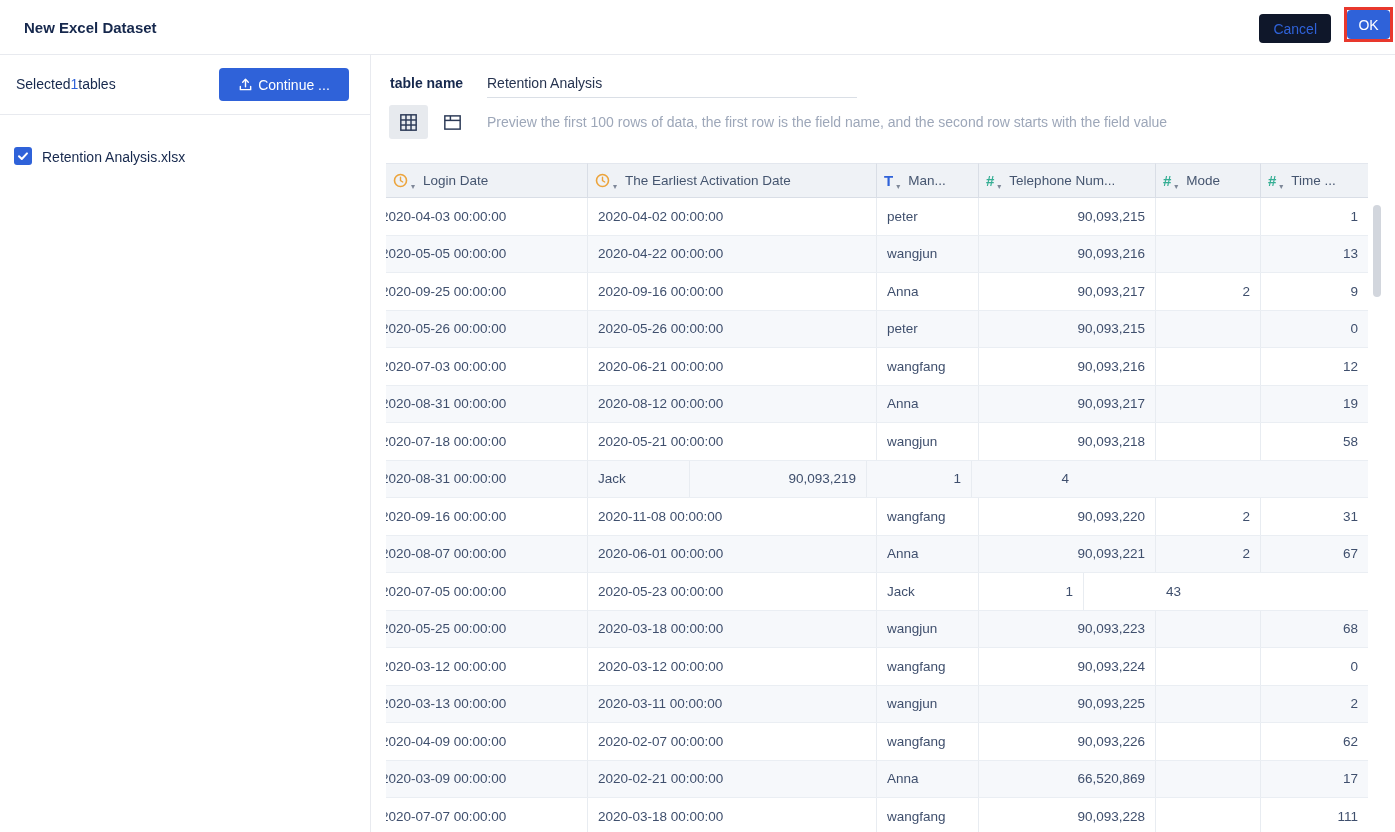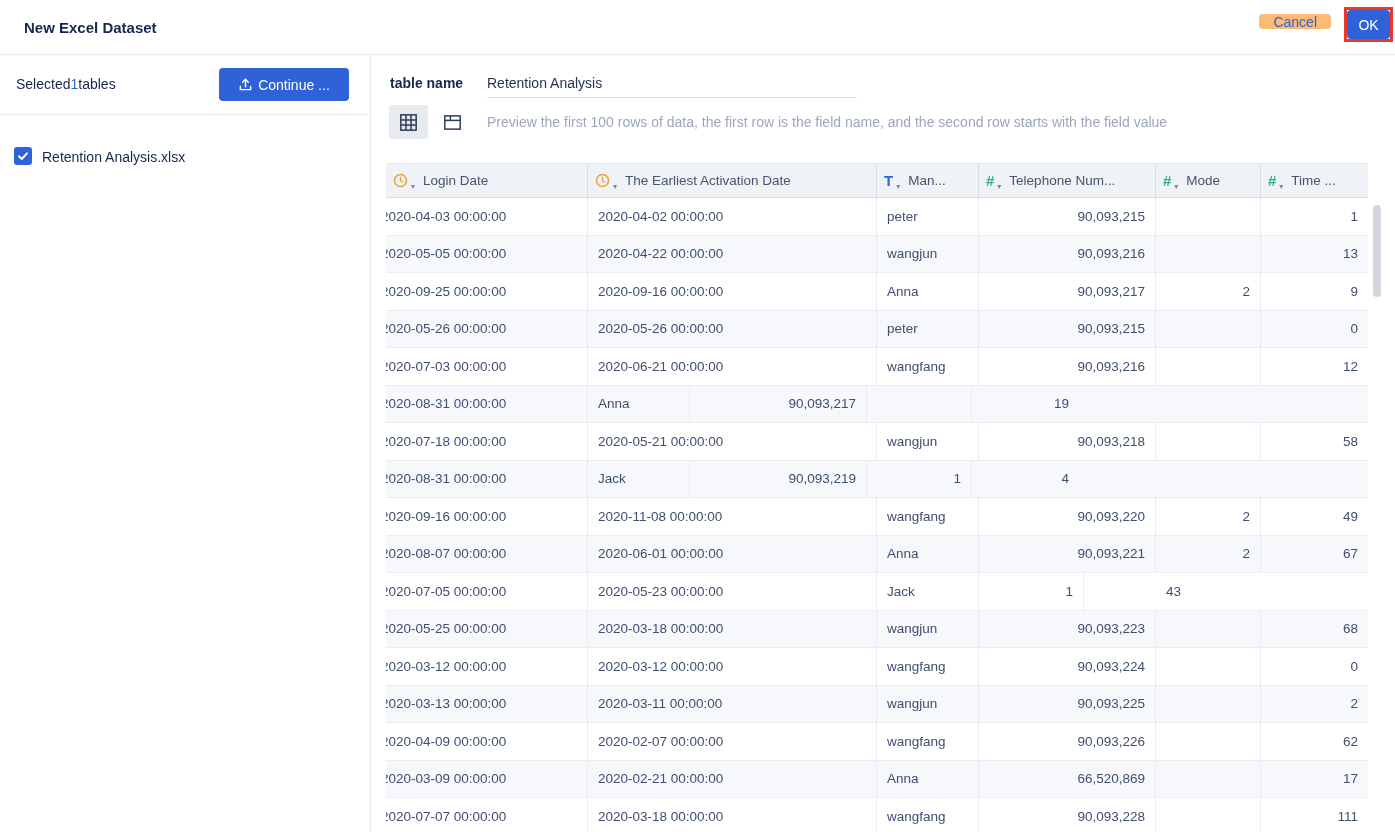--- a/index.html
+++ b/index.html
@@ -5,22 +5,22 @@
   * { margin:0; padding:0; box-sizing:border-box; }
   html,body { width:1395px; height:832px; overflow:hidden; background:#fff;
               font-family:"Liberation Sans", sans-serif; }
   .page { position:absolute; inset:0; width:1395px; height:832px; background:#fff; }
 
   
   .topbar { position:absolute; left:0; top:0; width:1395px; height:55px;
             background:#fff; border-bottom:1px solid #e8eaef; }
   .page-title { position:absolute; left:24px; top:0; line-height:55px;
                 font-size:15px; font-weight:bold; color:#16284d; }
-  .btn-cancel { position:absolute; right:64px; top:14px; height:15px; padding:0 14px;
-                background:#fdba74; color:#2f62d9; border:none; border-radius:4px;
+  .btn-cancel { position:absolute; right:64px; top:14px; height:29px; padding:0 14px;
+                background:#0f172a; color:#2f62d9; border:none; border-radius:4px;
                 font-size:14px; font-family:inherit; cursor:pointer; }
   .ok-annotation { position:absolute; right:2px; top:7px; width:49px; height:35px;
                    border:3px solid #e8382d; display:flex; align-items:center; justify-content:center; }
   .btn-ok { width:43px; height:29px; background:#2f62d9; color:#fff; border:none;
             border-radius:4px; font-size:14px; font-family:inherit; cursor:pointer; }
 
   
   .sidebar { position:absolute; left:0; top:55px; width:371px; bottom:0;
              border-right:1px solid #e8eaef; background:#fff; }
   .sidebar-top { position:relative; height:60px; border-bottom:1px solid #e8eaef; }
@@ -287,20 +287,23 @@
               <span></span>
             </div>
             <div class="tcell ar" style="width: 107px;">
               <span>12</span>
             </div>
           </div>
           <div class="trow">
             <div class="tcell al c0" style="width: 202px;">
               <span>2020-08-31 00:00:00</span>
             </div>
+            <div class="tcell al" style="width: 289px;">
+              <span>2020-08-12 00:00:00</span>
+            </div>
             <div class="tcell al" style="width: 102px;">
               <span>Anna</span>
             </div>
             <div class="tcell ar" style="width: 177px;">
               <span>90,093,217</span>
             </div>
             <div class="tcell ar" style="width: 105px;">
               <span></span>
             </div>
             <div class="tcell ar" style="width: 107px;">
@@ -354,21 +357,21 @@
             <div class="tcell al" style="width: 102px;">
               <span>wangfang</span>
             </div>
             <div class="tcell ar" style="width: 177px;">
               <span>90,093,220</span>
             </div>
             <div class="tcell ar" style="width: 105px;">
               <span>2</span>
             </div>
             <div class="tcell ar" style="width: 107px;">
-              <span>49</span>
+              <span>31</span>
             </div>
           </div>
           <div class="trow">
             <div class="tcell al c0" style="width: 202px;">
               <span>2020-08-07 00:00:00</span>
             </div>
             <div class="tcell al" style="width: 289px;">
               <span>2020-06-01 00:00:00</span>
             </div>
             <div class="tcell al" style="width: 102px;">

